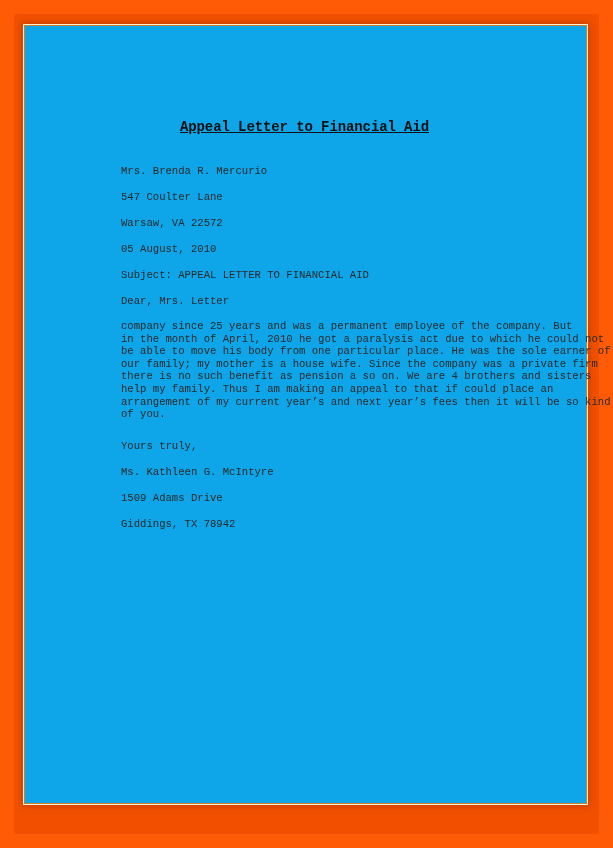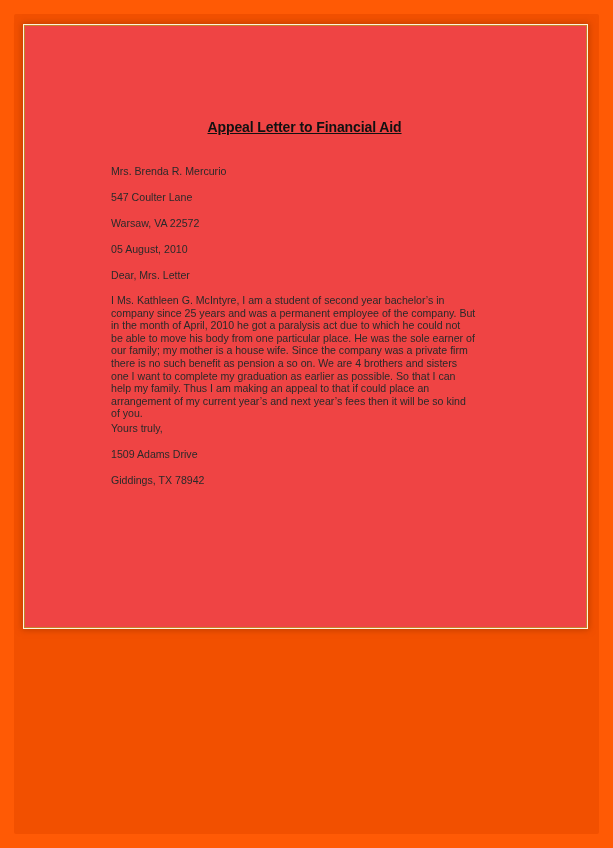--- a/index.html
+++ b/index.html
@@ -17,42 +17,43 @@
     .frame-glow {
       position: absolute;
       left: 14px; top: 14px;
       width: 585px; height: 820px;
       background: #f25000;
       border-radius: 2px;
     }
     .page {
       position: absolute;
       left: 24px; top: 25px;
-      width: 563px; height: 603px;
-      background: #ef4444;
+      width: 563px; height: 779px;
+      background: #0ea5e9;
       border: 1px solid #c8822a;
       box-shadow: 0 0 0 1px #fff3dc, 0 0 6px 2px rgba(150,50,0,0.55);
       box-sizing: border-box;
+      font-family: Liberation Mono, monospace;
     }
     .title {
       position: absolute;
       left: 0; right: 0;
       top: 93px;
       text-align: center;
       font-weight: bold;
       font-size: 14px;
       text-decoration: underline;
       color: #111;
       letter-spacing: -0.1px;
       margin: 0;
       transform: translateX(-1px);
     }
     .content {
       position: absolute;
-      left: 86px;
+      left: 96px;
       top: 138px;
       width: 400px;
       font-size: 10.6px;
       color: #2a2a2a;
     }
     .line {
       height: 26px;
       line-height: 14px;
       white-space: nowrap;
     }
@@ -60,50 +61,50 @@
       margin-top: 0;
       line-height: 12.6px;
       font-size: 10.6px;
       color: #2a2a2a;
     }
     .body-para .bl {
       white-space: nowrap;
       display: block;
     }
     .closing {
-      margin-top: 1px;
+      margin-top: 18px;
     }
   </style>
 </head>
 <body>
 
 <div class="frame-glow"></div>
 
 <div class="page">
   <h1 class="title">Appeal Letter to Financial Aid</h1>
 
   <div class="content">
     <div class="line">Mrs. Brenda R. Mercurio</div>
     <div class="line">547 Coulter Lane</div>
     <div class="line">Warsaw, VA 22572</div>
     <div class="line">05 August, 2010</div>
+    <div class="line">Subject: APPEAL LETTER TO FINANCIAL AID</div>
     <div class="line">Dear, Mrs. Letter</div>
 
     <div class="body-para">
-      <span class="bl">I Ms. Kathleen G. McIntyre, I am a student of second year bachelor’s in</span>
       <span class="bl">company since 25 years and was a permanent employee of the company. But</span>
       <span class="bl">in the month of April, 2010 he got a paralysis act due to which he could not</span>
       <span class="bl">be able to move his body from one particular place. He was the sole earner of</span>
       <span class="bl">our family; my mother is a house wife. Since the company was a private firm</span>
       <span class="bl">there is no such benefit as pension a so on. We are 4 brothers and sisters</span>
-      <span class="bl">one I want to complete my graduation as earlier as possible. So that I can</span>
       <span class="bl">help my family. Thus I am making an appeal to that if could place an</span>
       <span class="bl">arrangement of my current year’s and next year’s fees then it will be so kind</span>
       <span class="bl">of you.</span>
     </div>
 
     <div class="closing">
       <div class="line">Yours truly,</div>
+      <div class="line">Ms. Kathleen G. McIntyre</div>
       <div class="line">1509 Adams Drive</div>
       <div class="line">Giddings, TX 78942</div>
     </div>
   </div>
 </div>
 
 </body></html>

